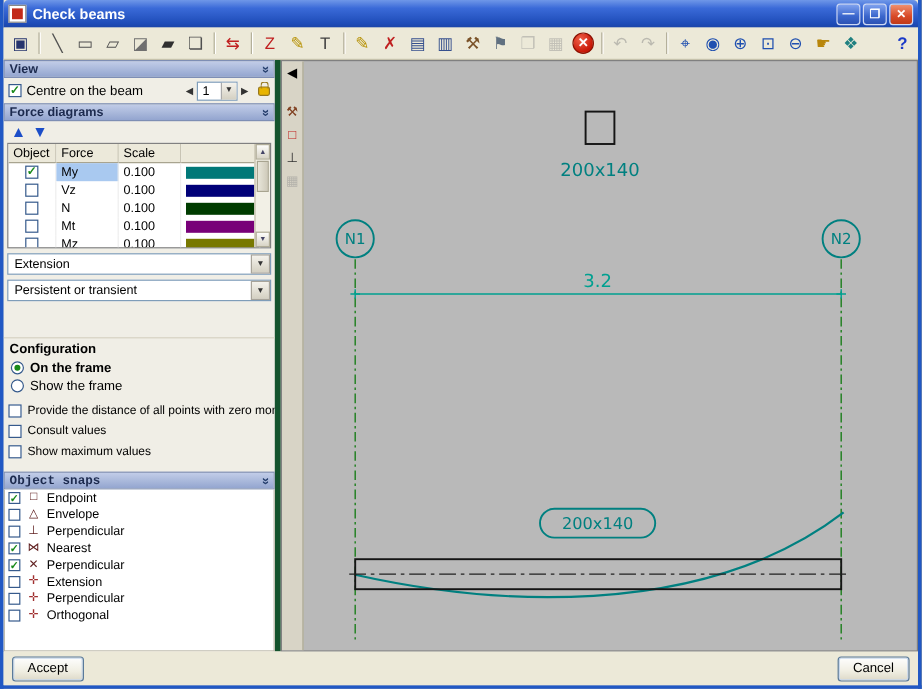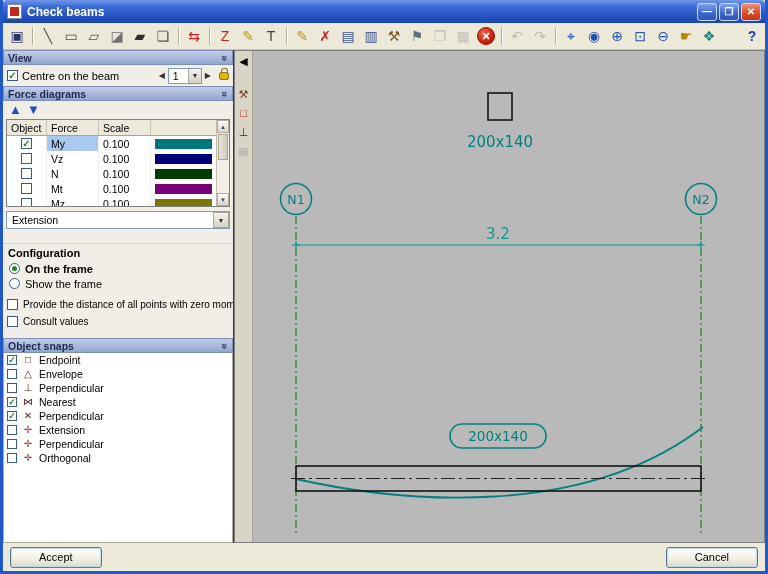--- a/index.html
+++ b/index.html
@@ -59,21 +59,21 @@
   .sep { width:1px; height:18px; background:#b4b09a; box-shadow:1px 0 0 #ffffff; margin:0 3px; }
   .help-btn {
     margin-left:auto; width:20px; height:20px;
     display:flex; align-items:center; justify-content:center;
     color:#1a3ac8; font-weight:bold; font-size:14px;
   }
   
   .main { flex:1 1 auto; display:flex; overflow:hidden; }
   .left-panel {
     width:231px; flex:0 0 231px;
-    background:#f0eee6; border-right:1px solid #14532d;
+    background:#f0eee6; border-right:5px solid #14532d;
     display:flex; flex-direction:column; overflow:hidden;
   }
   .sec-header {
     height:15px; flex:0 0 15px;
     background:linear-gradient(180deg,#c2cde8,#93a5cf);
     border:1px solid #7e8eb4;
     display:flex; align-items:center; padding:0 4px;
     font-weight:bold; color:#1c2a4e; font-size:10.5px;
   }
   .sec-header .chev { margin-left:auto; transform:rotate(90deg); font-weight:bold; color:#27406e; font-size:11px; }
@@ -110,28 +110,28 @@
   .frow.sel .c-force { background:#a9c9f0; }
   .swatch { width:100%; height:10px; }
   .fscroll { position:absolute; top:0; right:0; width:13px; height:100%; background:#f2f0e6; border-left:1px solid #c0bca8; display:flex; flex-direction:column; }
   .fs-btn { height:13px; background:linear-gradient(#fdfdfb,#d8d4c6); border:1px solid #b0ac98; font-size:6px; display:flex; align-items:center; justify-content:center; color:#446; }
   .fs-thumb { height:26px; margin:1px; background:linear-gradient(90deg,#e8e6da,#cfcaba); border:1px solid #a8a490; }
   .fs-space { flex:1; }
   
   .combo { margin:2px 3px; height:18px; flex:0 0 18px; background:#fff; border:1px solid #7f9db9; display:flex; align-items:center; padding-left:5px; font-size:10.5px; }
   .combo-arrow { margin-left:auto; width:16px; height:16px; background:linear-gradient(#f4f2ec,#d4d0c2); border:1px solid #a8a49a; display:flex; align-items:center; justify-content:center; font-size:7px; color:#333; }
   
-  .config-header { margin-top:12px; padding:3px 5px 2px 5px; font-weight:bold; font-size:11px; border-top:1px solid #d6d2c2; }
+  .config-header { margin-top:28px; padding:3px 5px 2px 5px; font-weight:bold; font-size:11px; border-top:1px solid #d6d2c2; }
   .radio-row { height:15px; display:flex; align-items:center; gap:5px; padding:0 6px; }
   .radio { width:11px; height:11px; flex:0 0 11px; border:1px solid #365a8c; border-radius:50%; background:#fff; position:relative; }
   .radio.sel::after { content:""; position:absolute; inset:2px; border-radius:50%; background:#1a8a1a; }
   .radio-row .lbl.bold { font-weight:bold; }
   .cbx-row { height:17px; display:flex; align-items:center; gap:5px; padding:0 4px; white-space:nowrap; overflow:hidden; font-size:10px; }
   
-  .snaps-header { margin-top:8px; }
+  .snaps-header { margin-top:8px;font-family:Liberation Mono, monospace; }
   .snaps-list { flex:1 1 auto; background:#fff; border:1px solid #b0ac9c; border-top:none; overflow:hidden; }
   .snap-row { height:14px; display:flex; align-items:center; gap:5px; padding:0 3px; font-size:10.5px; }
   .snap-row .cb { width:10px; height:10px; flex-basis:10px; font-size:9px; }
   .snap-icon { width:12px; text-align:center; font-size:10px; line-height:1; }
   
   .canvas { flex:1 1 auto; position:relative; background:var(--cbg,#b9b9b9); border:1px solid #808080; overflow:hidden; }
   .side-tools {
     position:absolute; left:0; top:0; bottom:0; width:18px;
     background:#d8d4c6; border-right:1px solid #a8a490;
     display:flex; flex-direction:column; align-items:center; padding-top:3px; gap:4px;
@@ -144,21 +144,21 @@
   .s-teal { stroke:var(--teal); fill:none; }
   .t-teal { fill:var(--teal); }
   .s-dim  { stroke:var(--dim); fill:none; }
   .t-dim  { fill:var(--dim); }
   .s-green{ stroke:var(--green); fill:none; }
   .s-black{ stroke:#151515; fill:none; }
   .stadium{ stroke:var(--teal); fill:var(--cbg,#b9b9b9); }
   
   .footer { flex:0 0 28px; display:flex; align-items:center; justify-content:space-between; padding:0 7px; background:#ece9d8; }
   .btn {
-    min-width:52px; height:21px; padding:0 28px;
+    min-width:52px; height:21px; padding:0 12px;
     background:linear-gradient(180deg,#fefefe,#f0eee2 60%,#ddd9c8);
     border:1px solid #5a7a9a; border-radius:3px;
     font-size:11px; font-family:inherit;
     box-shadow:0 0 0 1px #c8d8ec inset;
   }
 </style>
 </head>
 <body>
 
 <div class="window">
@@ -309,20 +309,24 @@
           <span class="fs-thumb"></span>
           <span class="fs-space"></span>
           <span class="fs-btn">▼</span>
         </div>
       </div>
 
       <div class="combo">
         <span>Extension</span>
         <span class="combo-arrow">▼</span>
       </div>
+      <div class="combo">
+        <span>Persistent or transient</span>
+        <span class="combo-arrow">▼</span>
+      </div>
 
       <div class="config-header">Configuration</div>
       <div>
           <div class="radio-row">
             <span class="radio sel"></span>
             <span class="lbl bold">On the frame</span>
           </div>
           <div class="radio-row">
             <span class="radio"></span>
             <span class="lbl">Show the frame</span>
@@ -330,20 +334,24 @@
         </div>
       <div style="height:5px"></div>
       <div>
           <div class="cbx-row">
             <span class="cb"></span>
             <span class="lbl">Provide the distance of all points with zero moment</span>
           </div>
           <div class="cbx-row">
             <span class="cb"></span>
             <span class="lbl">Consult values</span>
+          </div>
+          <div class="cbx-row">
+            <span class="cb"></span>
+            <span class="lbl">Show maximum values</span>
           </div>
         </div>
 
       <div class="sec-header snaps-header">
         <span>Object snaps</span>
         <span class="chev">»</span>
       </div>
       <div class="snaps-list">
           <div class="snap-row">
             <span class="cb">✓</span>

